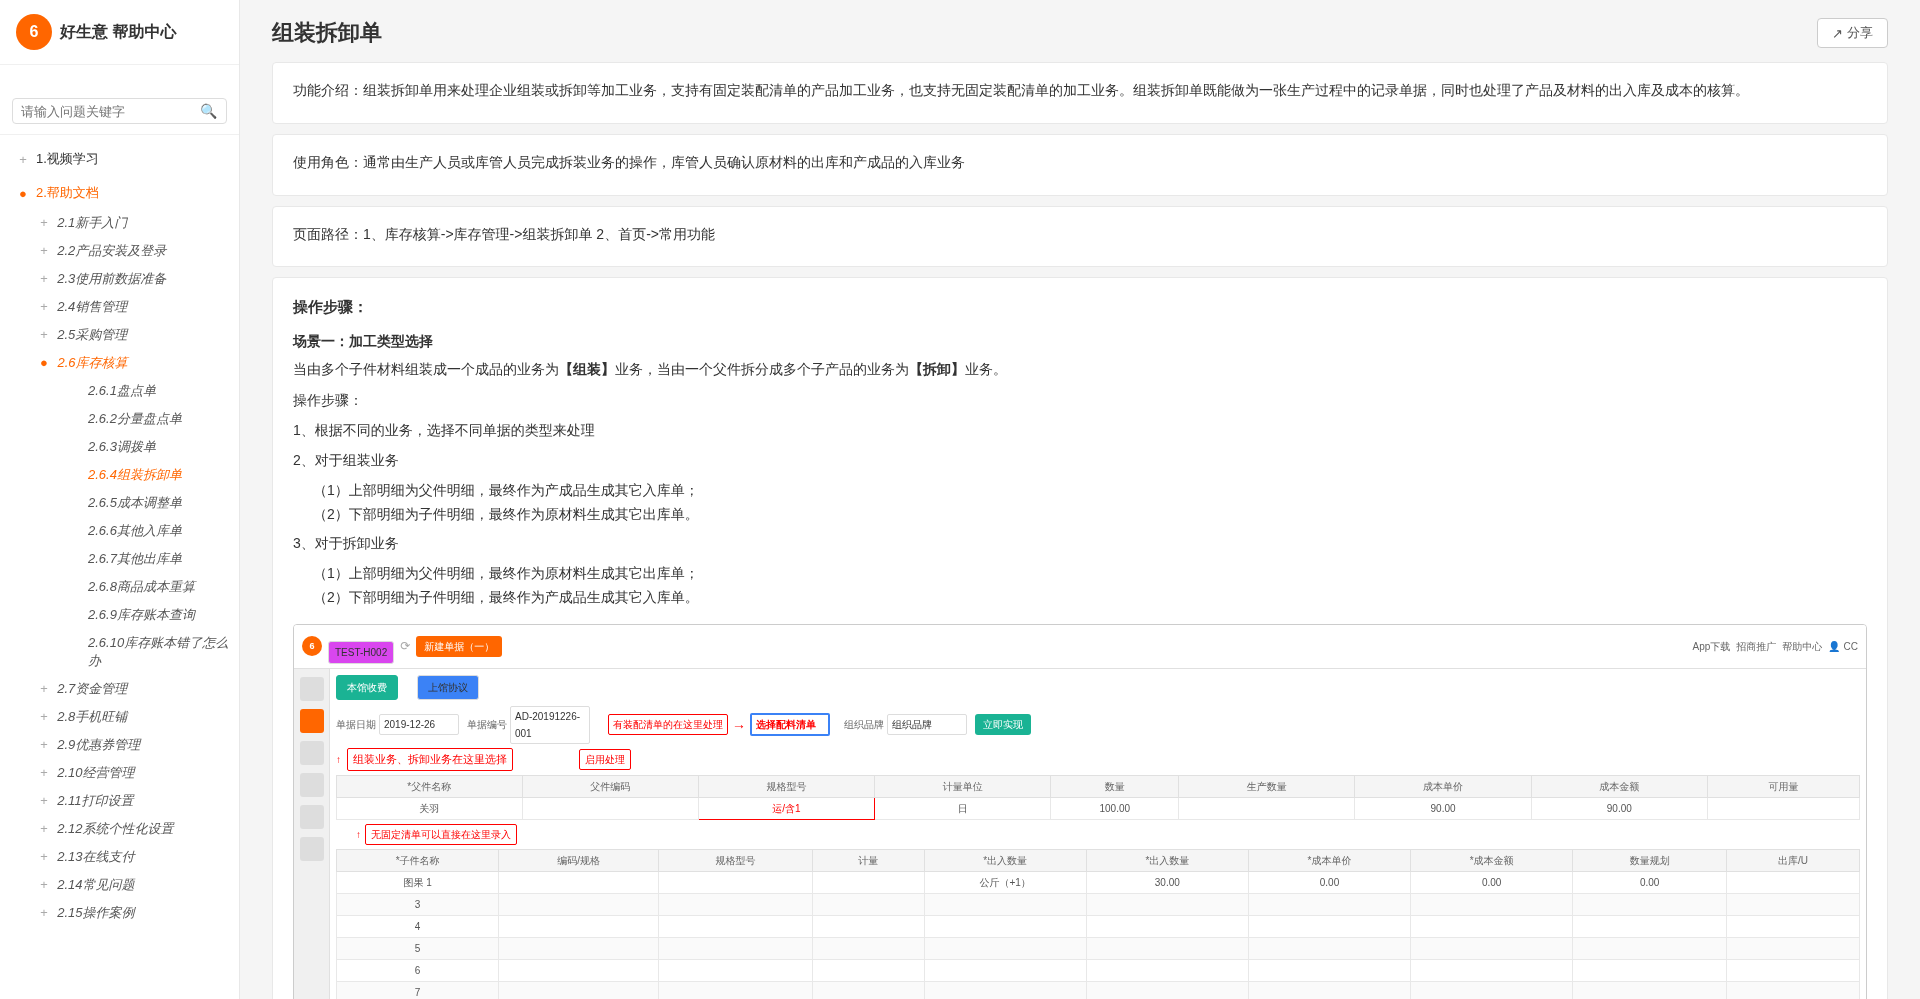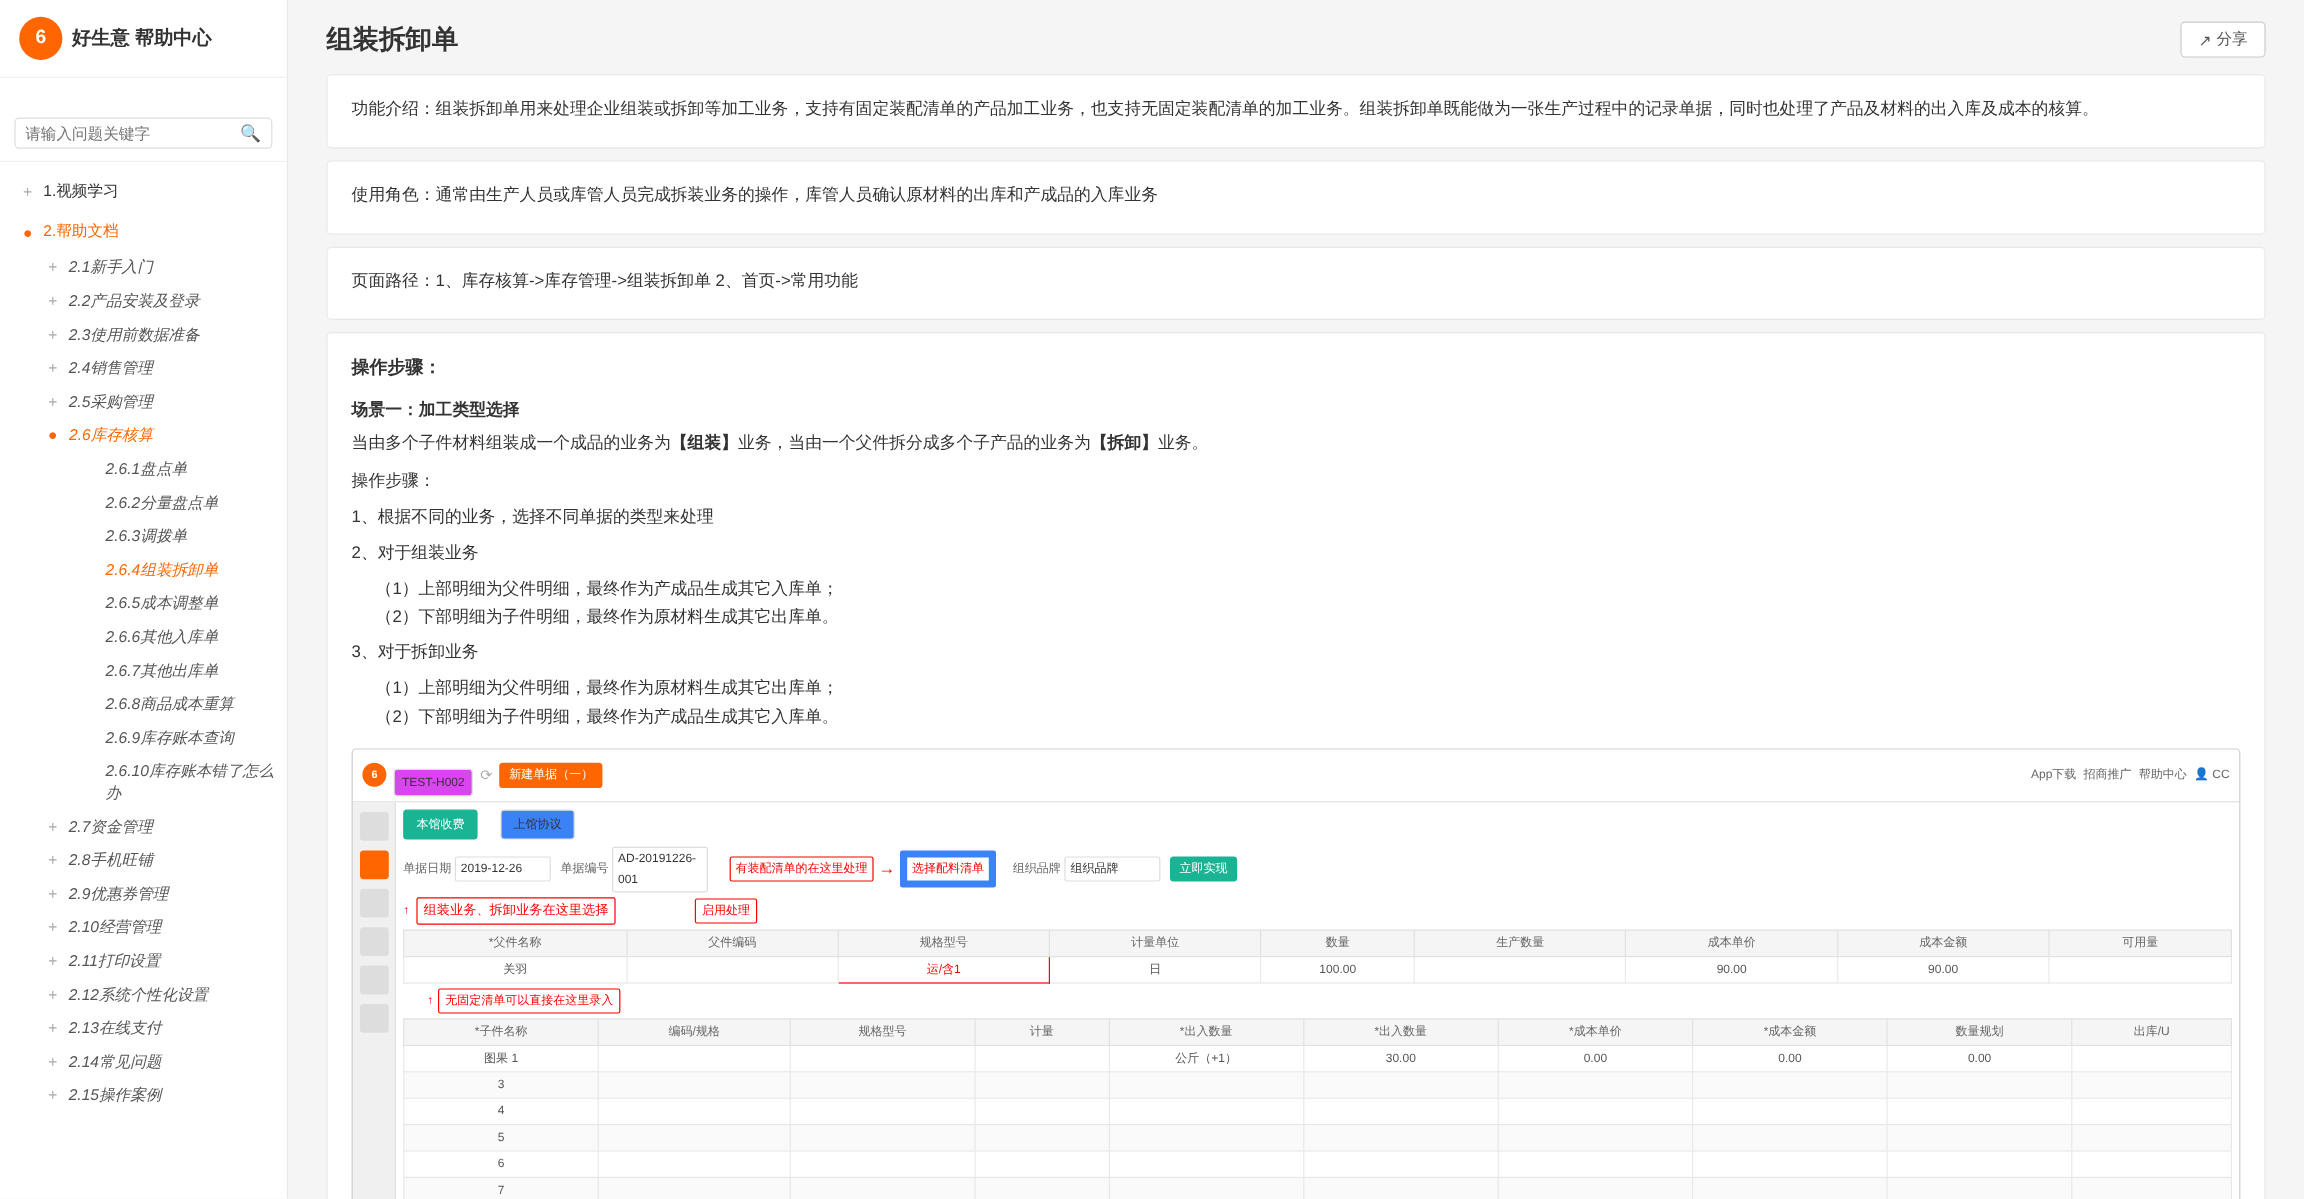--- a/index.html
+++ b/index.html
@@ -583,21 +583,21 @@
                 <span class="mock-input">2019-12-26</span>
               </div>
               <div class="mock-field-group">
                 <span class="mock-label">单据编号</span>
                 <span class="mock-input">AD-20191226-001</span>
               </div>
 
               <div style="display:flex; align-items:center; gap:4px; margin-left:10px;">
                 <span style="color:#f00; font-size:10px; background:#fff; border:1px solid #f00; border-radius:2px; padding:1px 4px;">有装配清单的在这里处理</span>
                 <span style="color:#f00; font-size:14px;">→</span>
-                <span class="mock-input highlighted" style="border:6px solid #3b82f6; color:#f00;">选择配料清单</span>
+                <span class="mock-input highlighted" style="border:2px solid #3b82f6; color:#f00;font-weight:bold;">选择配料清单</span>
               </div>
               <div class="mock-field-group" style="margin-left:6px;">
                 <span class="mock-label">组织品牌</span>
                 <span class="mock-input">组织品牌</span>
               </div>
               <span class="mock-green-btn">立即实现</span>
             </div>
 
             <div style="display:flex; align-items:center; gap:6px; margin-bottom:4px; margin-top:2px;">
               <span style="color:#f00; font-size:10px;">↑</span>

